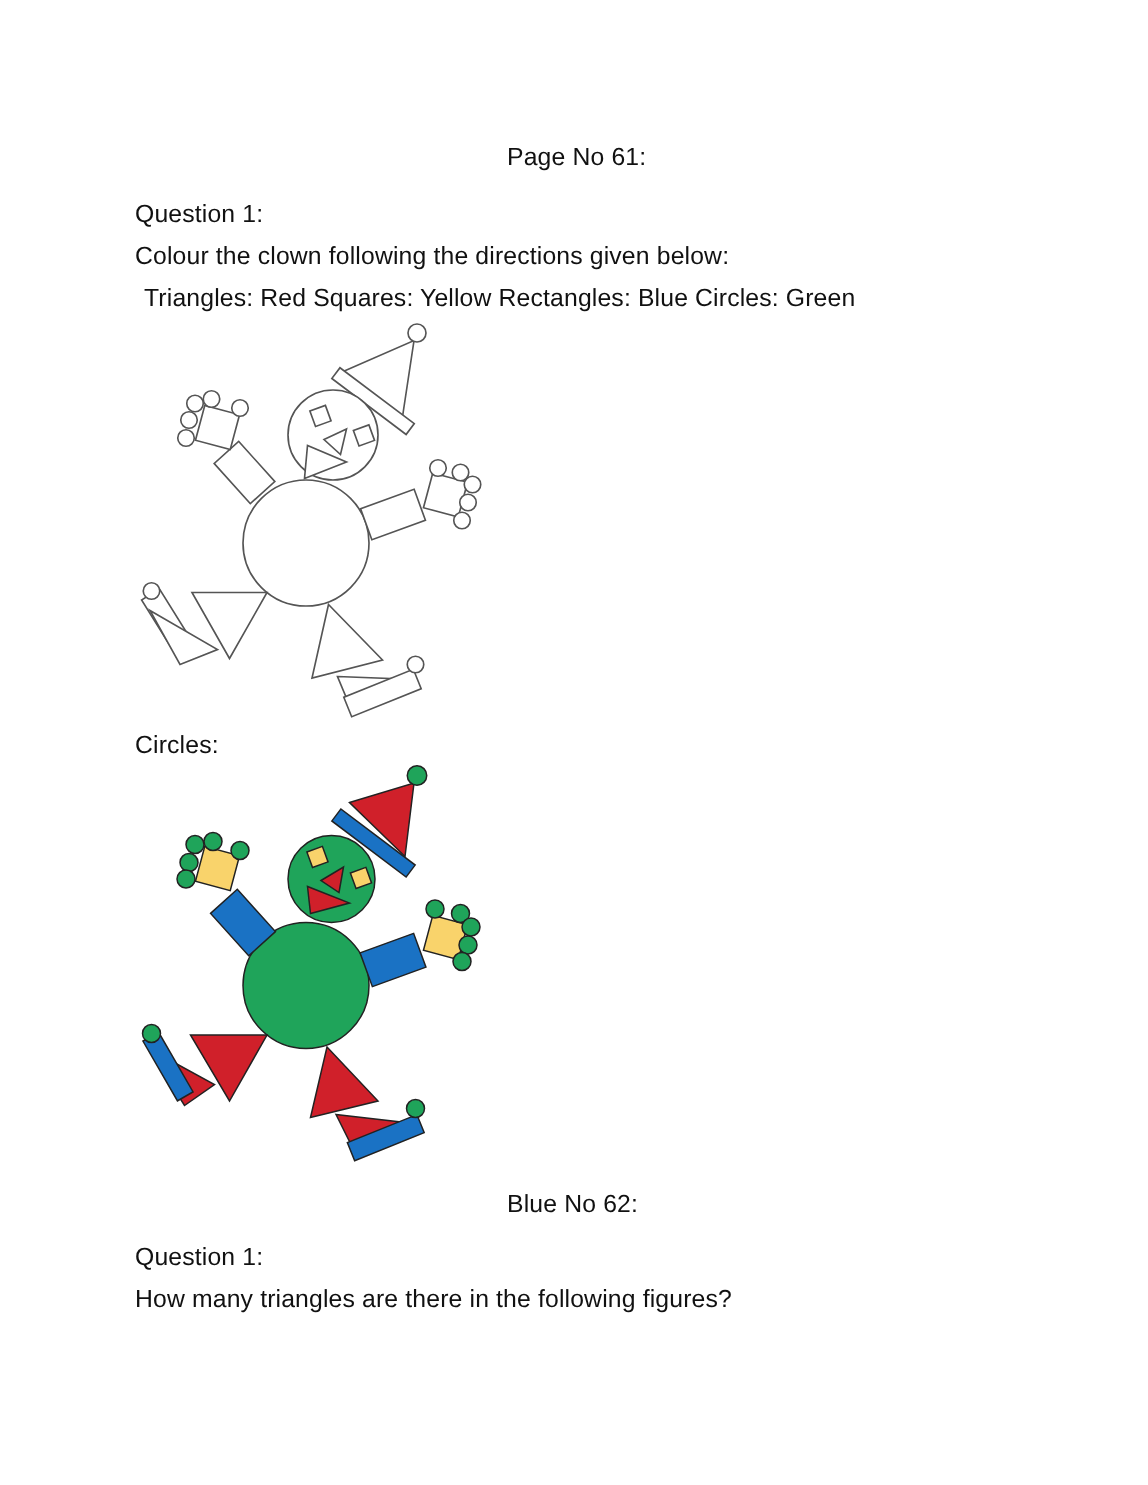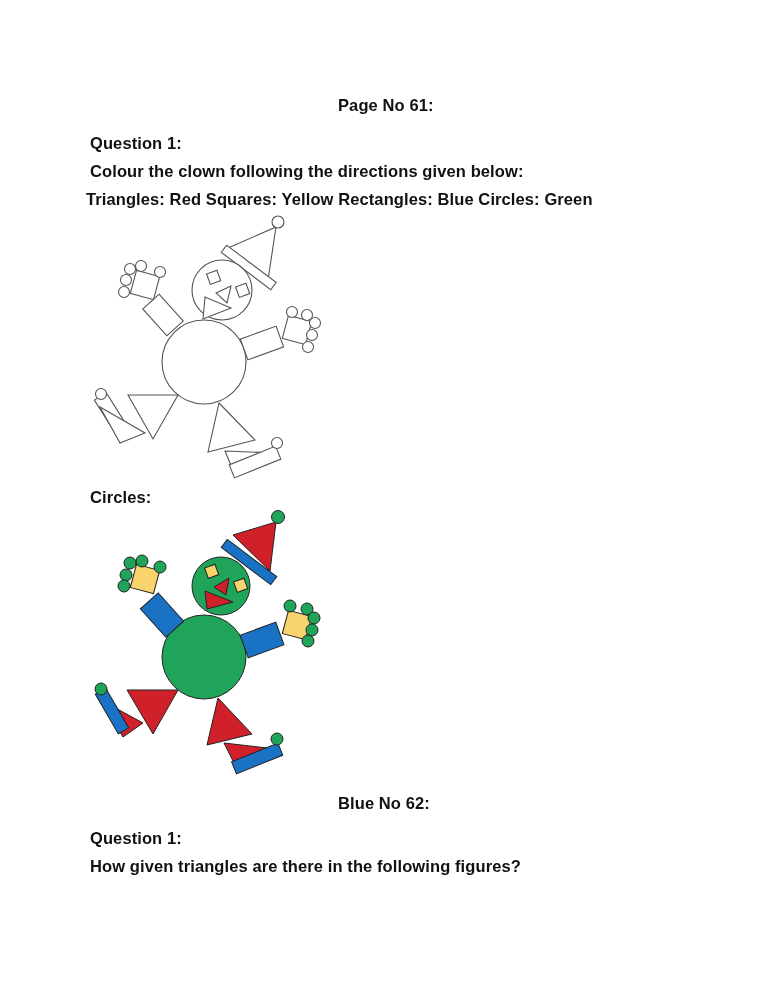--- a/index.html
+++ b/index.html
@@ -1,29 +1,29 @@
 <!DOCTYPE html>
 <html><head>
   <meta charset="utf-8">
   <style>
     html, body { margin: 0; padding: 0; background: #ffffff; }
     body { width: 765px; height: 990px; position: relative; overflow: hidden;
            font-family: "Liberation Sans", "DejaVu Sans", sans-serif; color: #111; }
-    .line { position: absolute; font-size: 16.5px; line-height: 20px; white-space: nowrap; letter-spacing: 0.1px; font-weight: bold; }
+    .line { position: absolute; font-size: 16.5px; line-height: 20px; white-space: nowrap; letter-spacing: 0.1px; }
     .page-no { left: 338px; }
     .fig { position: absolute; }
     .fig svg { display: block; }
   </style>
 </head>
 <body>
 
 <div class="line page-no" style="top:95px">Page No 61:</div>
 <div class="line" style="left:90px; top:133px">Question 1:</div>
 <div class="line" style="left:90px; top:161px">Colour the clown following the directions given below:</div>
-<div class="line" style="left:86px; top:189px">Triangles: Red Squares: Yellow Rectangles: Blue Circles: Green</div>
+<div class="line" style="left:96px; top:189px">Triangles: Red Squares: Yellow Rectangles: Blue Circles: Green</div>
 
 <div class="fig" style="left:85px; top:215px">
   <svg width="250" height="270" viewBox="0 0 250 270" fill="#fff" stroke="#555" stroke-width="1.1">
 
     <g>
       <polygon points="143,33 191,12 183,65"></polygon>
       <rect x="133" y="48" width="62" height="9" transform="rotate(37 164 52)"></rect>
       <circle cx="193" cy="7" r="6"></circle>
     </g>
 
@@ -125,13 +125,13 @@
       <polygon points="133,193 167,229 122,240" fill="#d0202a"></polygon>
       <polygon points="139,238 191,244 152,264" fill="#d0202a"></polygon>
       <rect x="147" y="247" width="50" height="13" transform="rotate(-22 172 253)" fill="#1a72c4"></rect>
       <circle cx="192" cy="234" r="6" fill="#1fa45a"></circle>
     </g>
   </svg>
 </div>
 
 <div class="line page-no" style="top:793px">Blue No 62:</div>
 <div class="line" style="left:90px; top:828px">Question 1:</div>
-<div class="line" style="left:90px; top:856px">How given triangles are there in the following figures?</div>
+<div class="line" style="left:90px; top:856px">How many triangles are there in the following figures?</div>
 
 </body></html>

